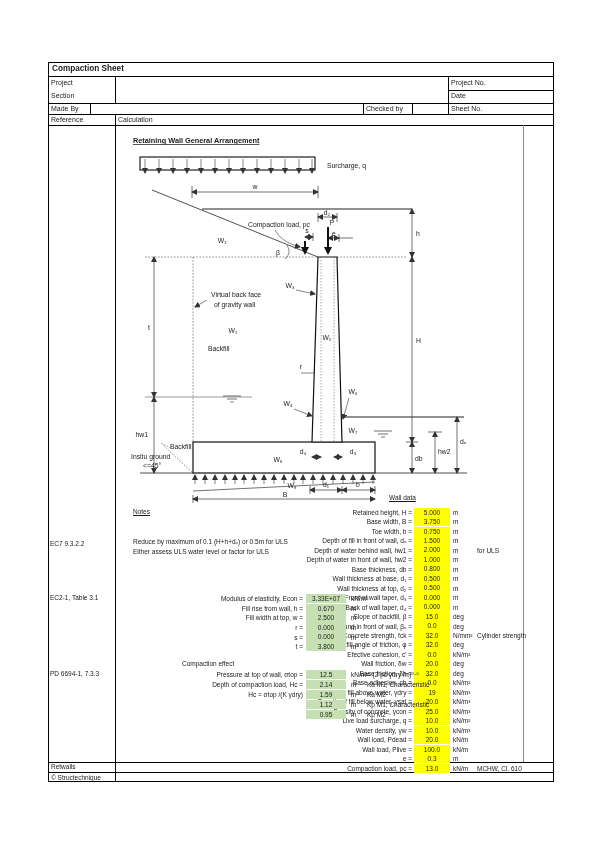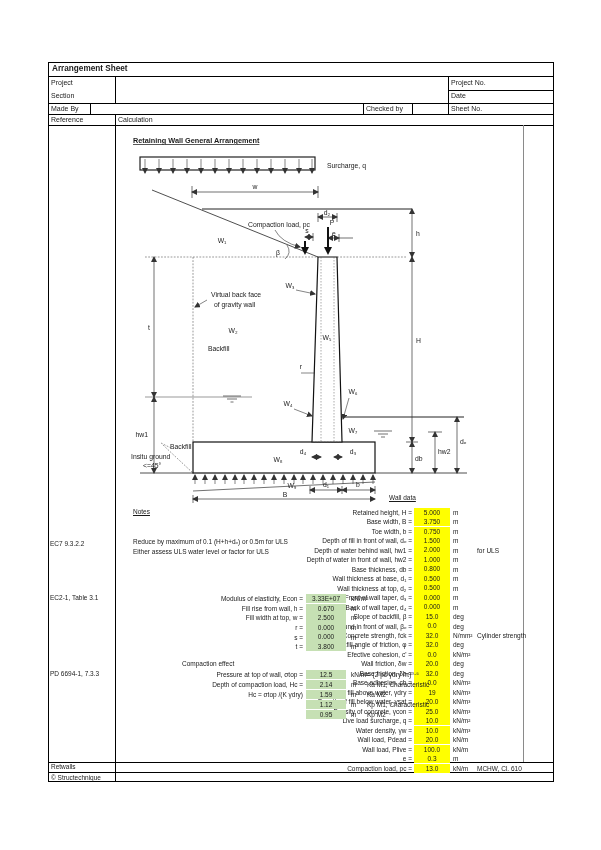--- a/index.html
+++ b/index.html
@@ -47,21 +47,21 @@
   <div class="ln" style="left:48px;top:762px;width:506px;height:1px"></div>
   <div class="ln" style="left:48px;top:772px;width:506px;height:1px"></div>
   <div class="ln" style="left:115px;top:76px;width:1px;height:27px"></div>
   <div class="ln" style="left:115px;top:114px;width:1px;height:668px"></div>
   <div class="ln" style="left:448px;top:76px;width:1px;height:38px"></div>
   <div class="ln" style="left:90px;top:103px;width:1px;height:11px"></div>
   <div class="ln" style="left:363px;top:103px;width:1px;height:11px"></div>
   <div class="ln" style="left:412px;top:103px;width:1px;height:11px"></div>
   <div class="ln light" style="left:523px;top:125px;width:1px;height:637px"></div>
 
-  <div class="t f8 bold" style="left:52px;top:64px">Arrangement Sheet</div>
+  <div class="t f8 bold" style="left:52px;top:64px">Compaction Sheet</div>
   <div class="t f7" style="left:51px;top:79px">Project</div>
   <div class="t f7" style="left:451px;top:79px">Project No.</div>
   <div class="t f7" style="left:51px;top:92px">Section</div>
   <div class="t f7" style="left:451px;top:92px">Date</div>
   <div class="t f7" style="left:51px;top:105px">Made By</div>
   <div class="t f7" style="left:366px;top:105px">Checked by</div>
   <div class="t f7" style="left:451px;top:105px">Sheet No.</div>
   <div class="t f7" style="left:51px;top:116px">Reference</div>
   <div class="t f7" style="left:118px;top:116px">Calculation</div>
 

